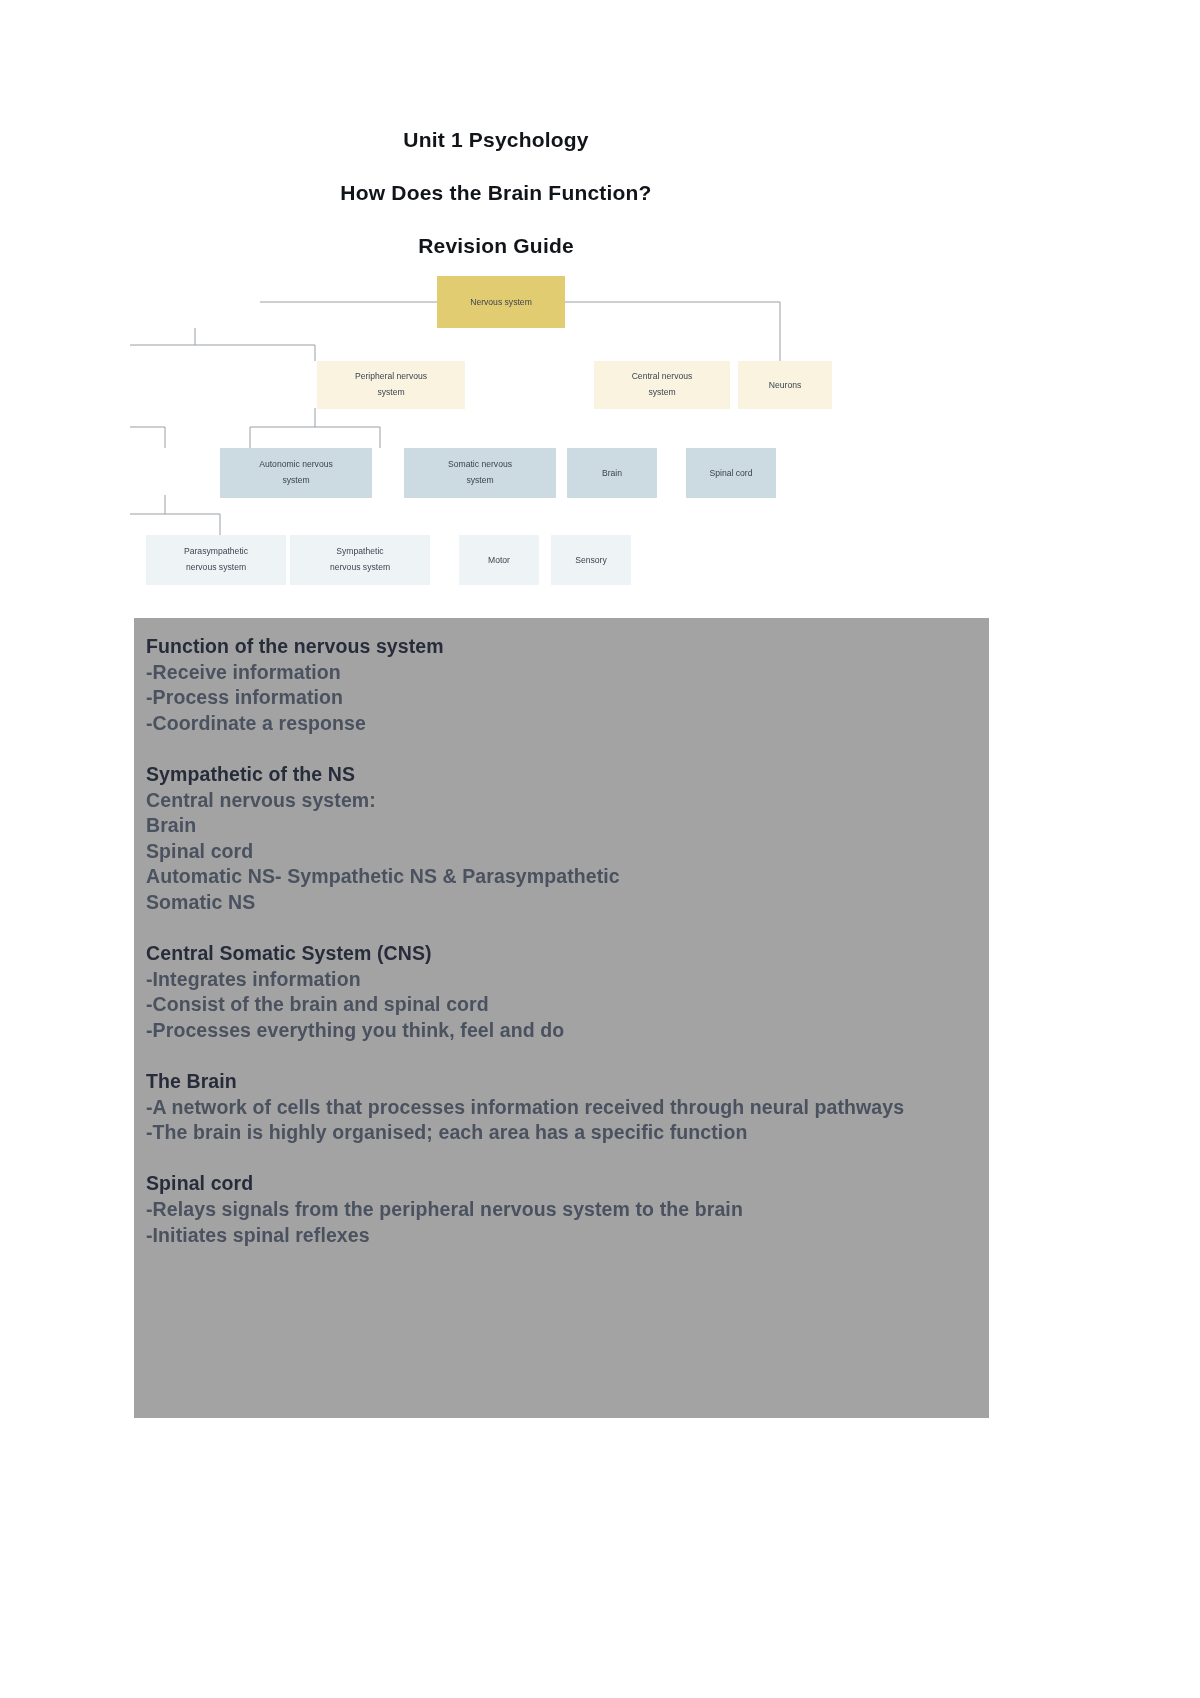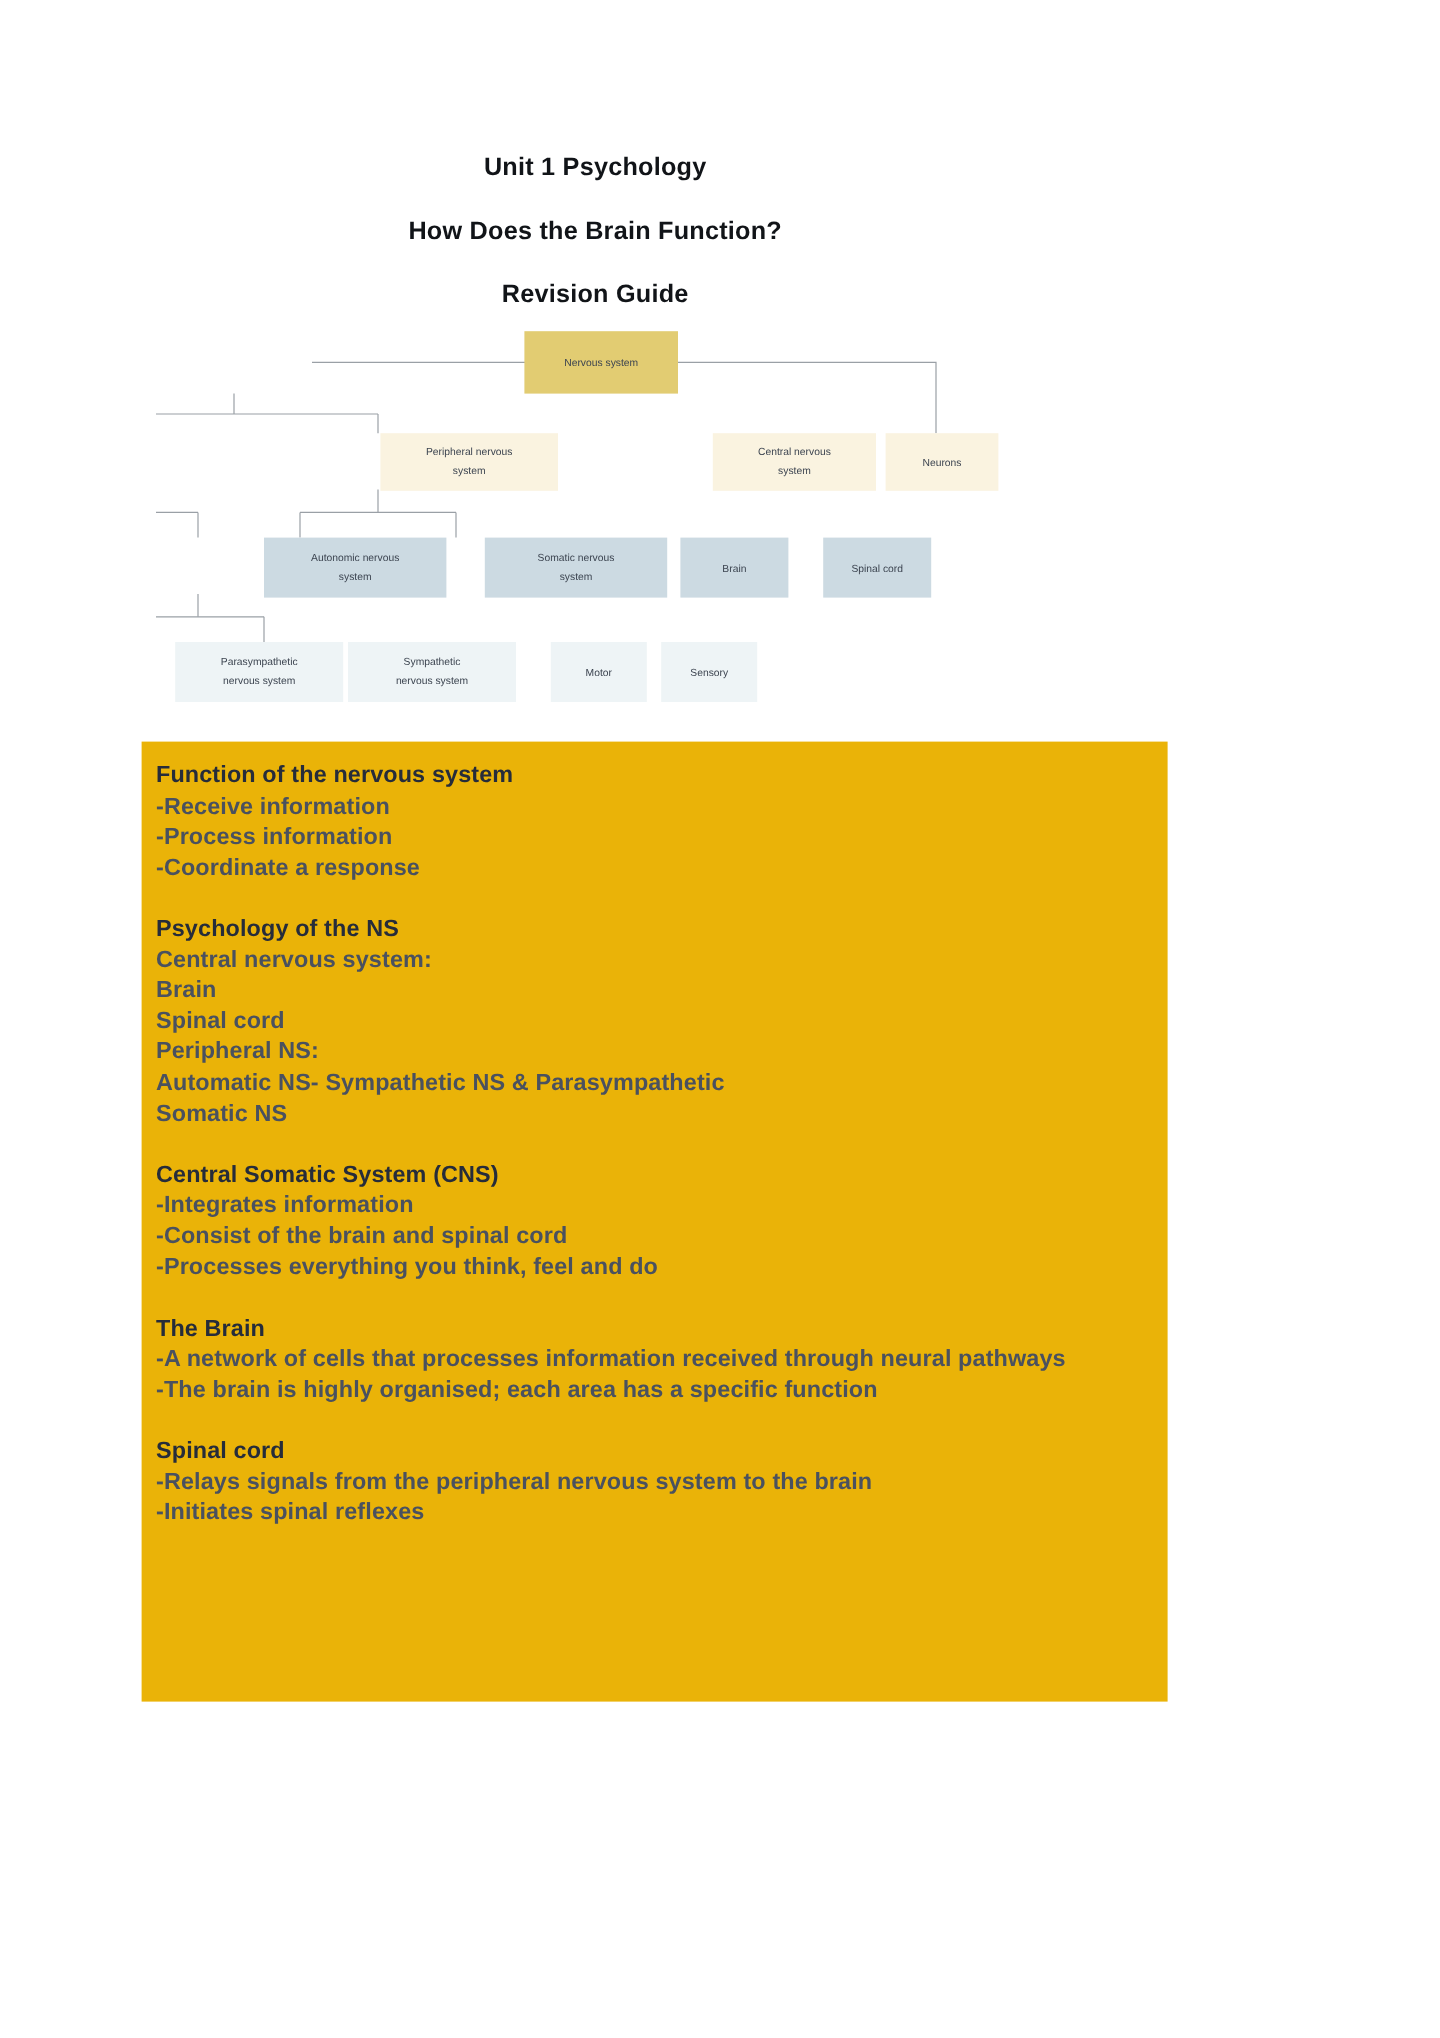--- a/index.html
+++ b/index.html
@@ -62,25 +62,25 @@
   }
   .edge {
     fill: none;
     stroke: #9aa0a6;
     stroke-width: 1;
   }
 
   
   .notes {
     position: absolute;
-    left: 118px;
+    left: 134px;
     top: 618px;
     width: 855px;
     height: 800px;
-    background: #eab308;
+    background: #a3a3a3;
     padding: 16px 0 0 6px;
     box-sizing: border-box;
   }
   .notes-inner {
     padding: 0 10px 0 6px;
   }
   .sec-head {
     font-size: 19.5px;
     font-weight: bold;
     color: #262c3a;
@@ -216,25 +216,24 @@
 
   <div class="notes">
     <div class="notes-inner">
 
       <p class="sec-head">Function of the nervous system</p>
       <p class="sec-line">-Receive information</p>
       <p class="sec-line">-Process information</p>
       <p class="sec-line">-Coordinate a response</p>
       <div class="spacer"></div>
 
-      <p class="sec-head">Psychology of the NS</p>
+      <p class="sec-head">Sympathetic of the NS</p>
       <p class="sec-line">Central nervous system:</p>
       <p class="sec-line">Brain</p>
       <p class="sec-line">Spinal cord</p>
-      <p class="sec-line">Peripheral NS:</p>
       <p class="sec-line">Automatic NS- Sympathetic NS &amp; Parasympathetic</p>
       <p class="sec-line">Somatic NS</p>
       <div class="spacer"></div>
 
       <p class="sec-head">Central Somatic System (CNS)</p>
       <p class="sec-line">-Integrates information</p>
       <p class="sec-line">-Consist of the brain and spinal cord</p>
       <p class="sec-line">-Processes everything you think, feel and do</p>
       <div class="spacer"></div>
 

